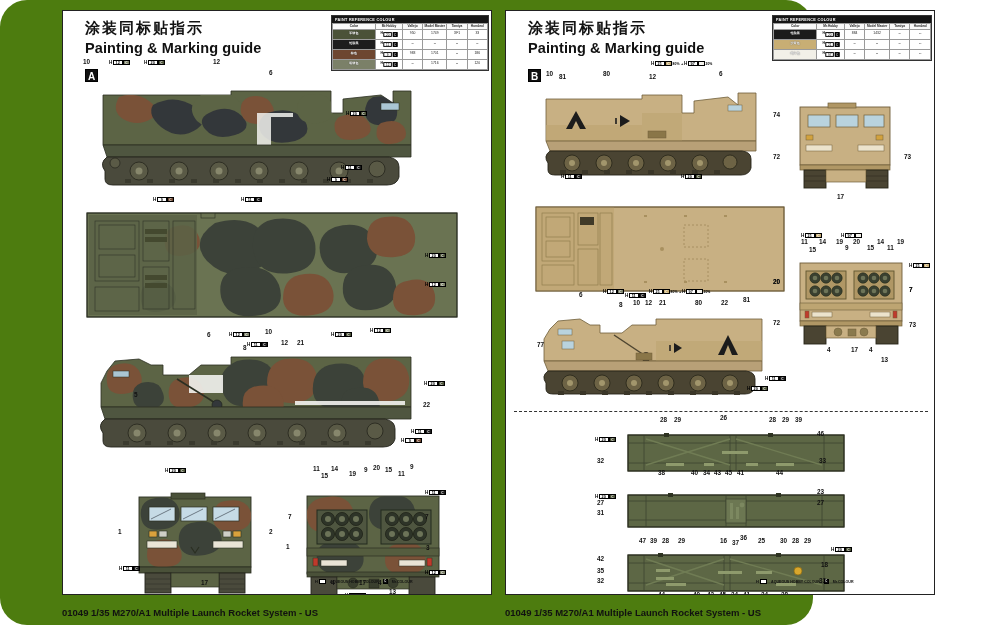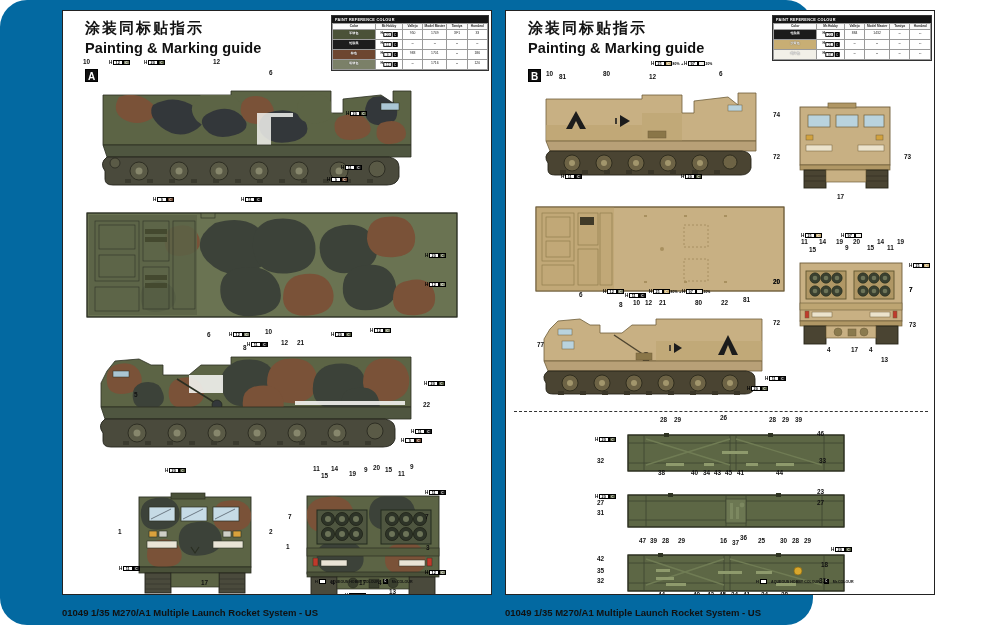--- a/index.html
+++ b/index.html
@@ -7,21 +7,21 @@
   html, body {
     margin: 0; padding: 0;
     width: 1000px; height: 625px;
     background: #ffffff;
     font-family: "Liberation Sans", sans-serif;
     overflow: hidden;
   }
   .sheet {
     position: relative;
     width: 813px; height: 625px;
-    background: #0369a1;
+    background: #4d7c0f;
     border-radius: 27px;
   }
 
   
   .panel {
     position: absolute;
     top: 10px;
     width: 430px;
     height: 585px;
     border: 1px solid #222;

